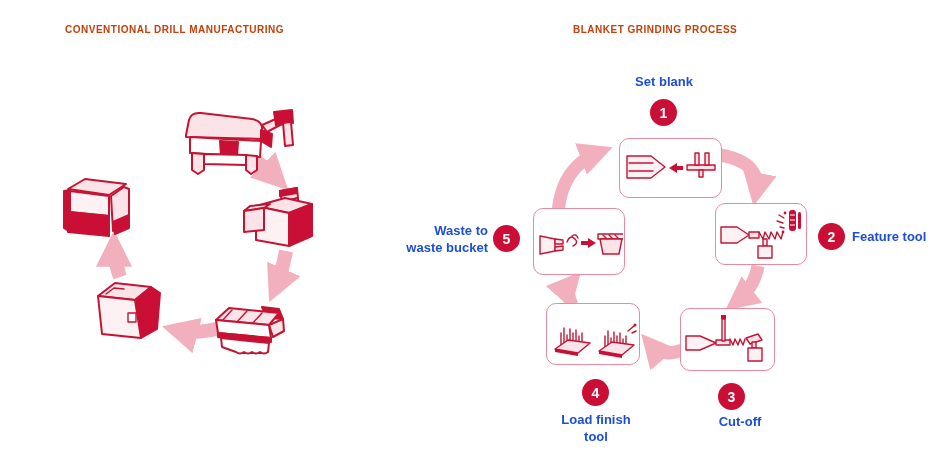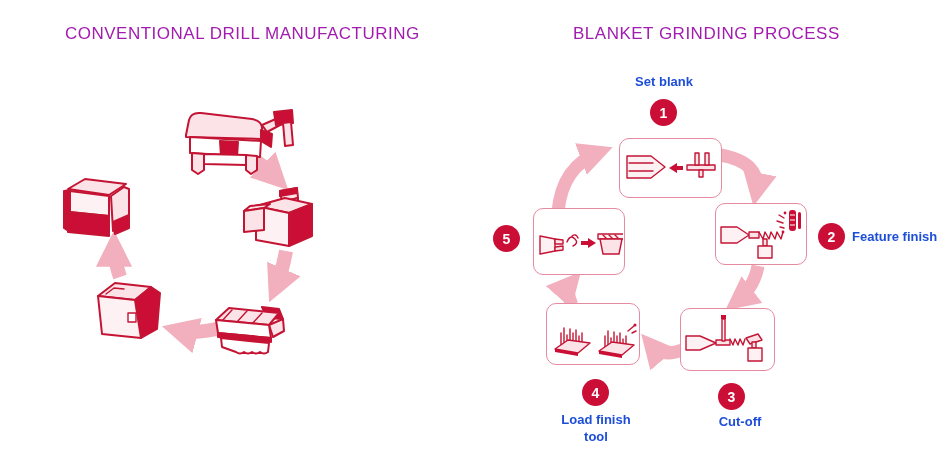--- a/index.html
+++ b/index.html
@@ -1,22 +1,22 @@
 <!DOCTYPE html>
 <html><head>
 <meta charset="utf-8">
 <style>
   html,body{margin:0;padding:0;}
   body{
     width:950px;height:458px;background:#ffffff;position:relative;overflow:hidden;
     font-family:"Liberation Sans", sans-serif;
   }
   .title{
-    position:absolute;font-size:17px;font-weight:normal;letter-spacing:.5px;
-    color:#a21caf;white-space:nowrap;
+    position:absolute;font-size:10px;font-weight:bold;letter-spacing:.5px;
+    color:#c2410c;white-space:nowrap;
   }
   .diagram{position:absolute;}
   .arrow-layer{position:absolute;left:0;top:0;z-index:0;}
   .box{
     position:absolute;background:#ffffff;border:1.5px solid #e68aa0;border-radius:10px;
     box-sizing:border-box;display:flex;align-items:center;justify-content:center;z-index:2;
   }
   .box svg{display:block;}
   .step-circle{
     position:absolute;width:27px;height:27px;border-radius:50%;background:#cb0e35;
@@ -200,16 +200,17 @@
     </svg>
   </div>
 
   <div class="step-circle" style="left:250px;top:39px;">1</div>
   <div class="step-circle" style="left:418px;top:163px;">2</div>
   <div class="step-circle" style="left:318px;top:323px;">3</div>
   <div class="step-circle" style="left:182px;top:319px;">4</div>
   <div class="step-circle" style="left:93px;top:165px;">5</div>
 
   <div class="step-label center" style="left:264px;top:14px;">Set blank</div>
-  <div class="step-label vcenter" style="left:452px;top:177px;white-space:nowrap;">Feature finish</div>
+  <div class="step-label vcenter" style="left:452px;top:177px;white-space:nowrap;">Feature tool</div>
   <div class="step-label center" style="left:340px;top:354px;">Cut-off</div>
   <div class="step-label center" style="left:196px;top:352px;width:80px;">Load finish tool</div>
+  <div class="step-label" style="left:-2px;top:163px;width:90px;text-align:right;">Waste to waste bucket</div>
 </div>
 
 </body></html>

